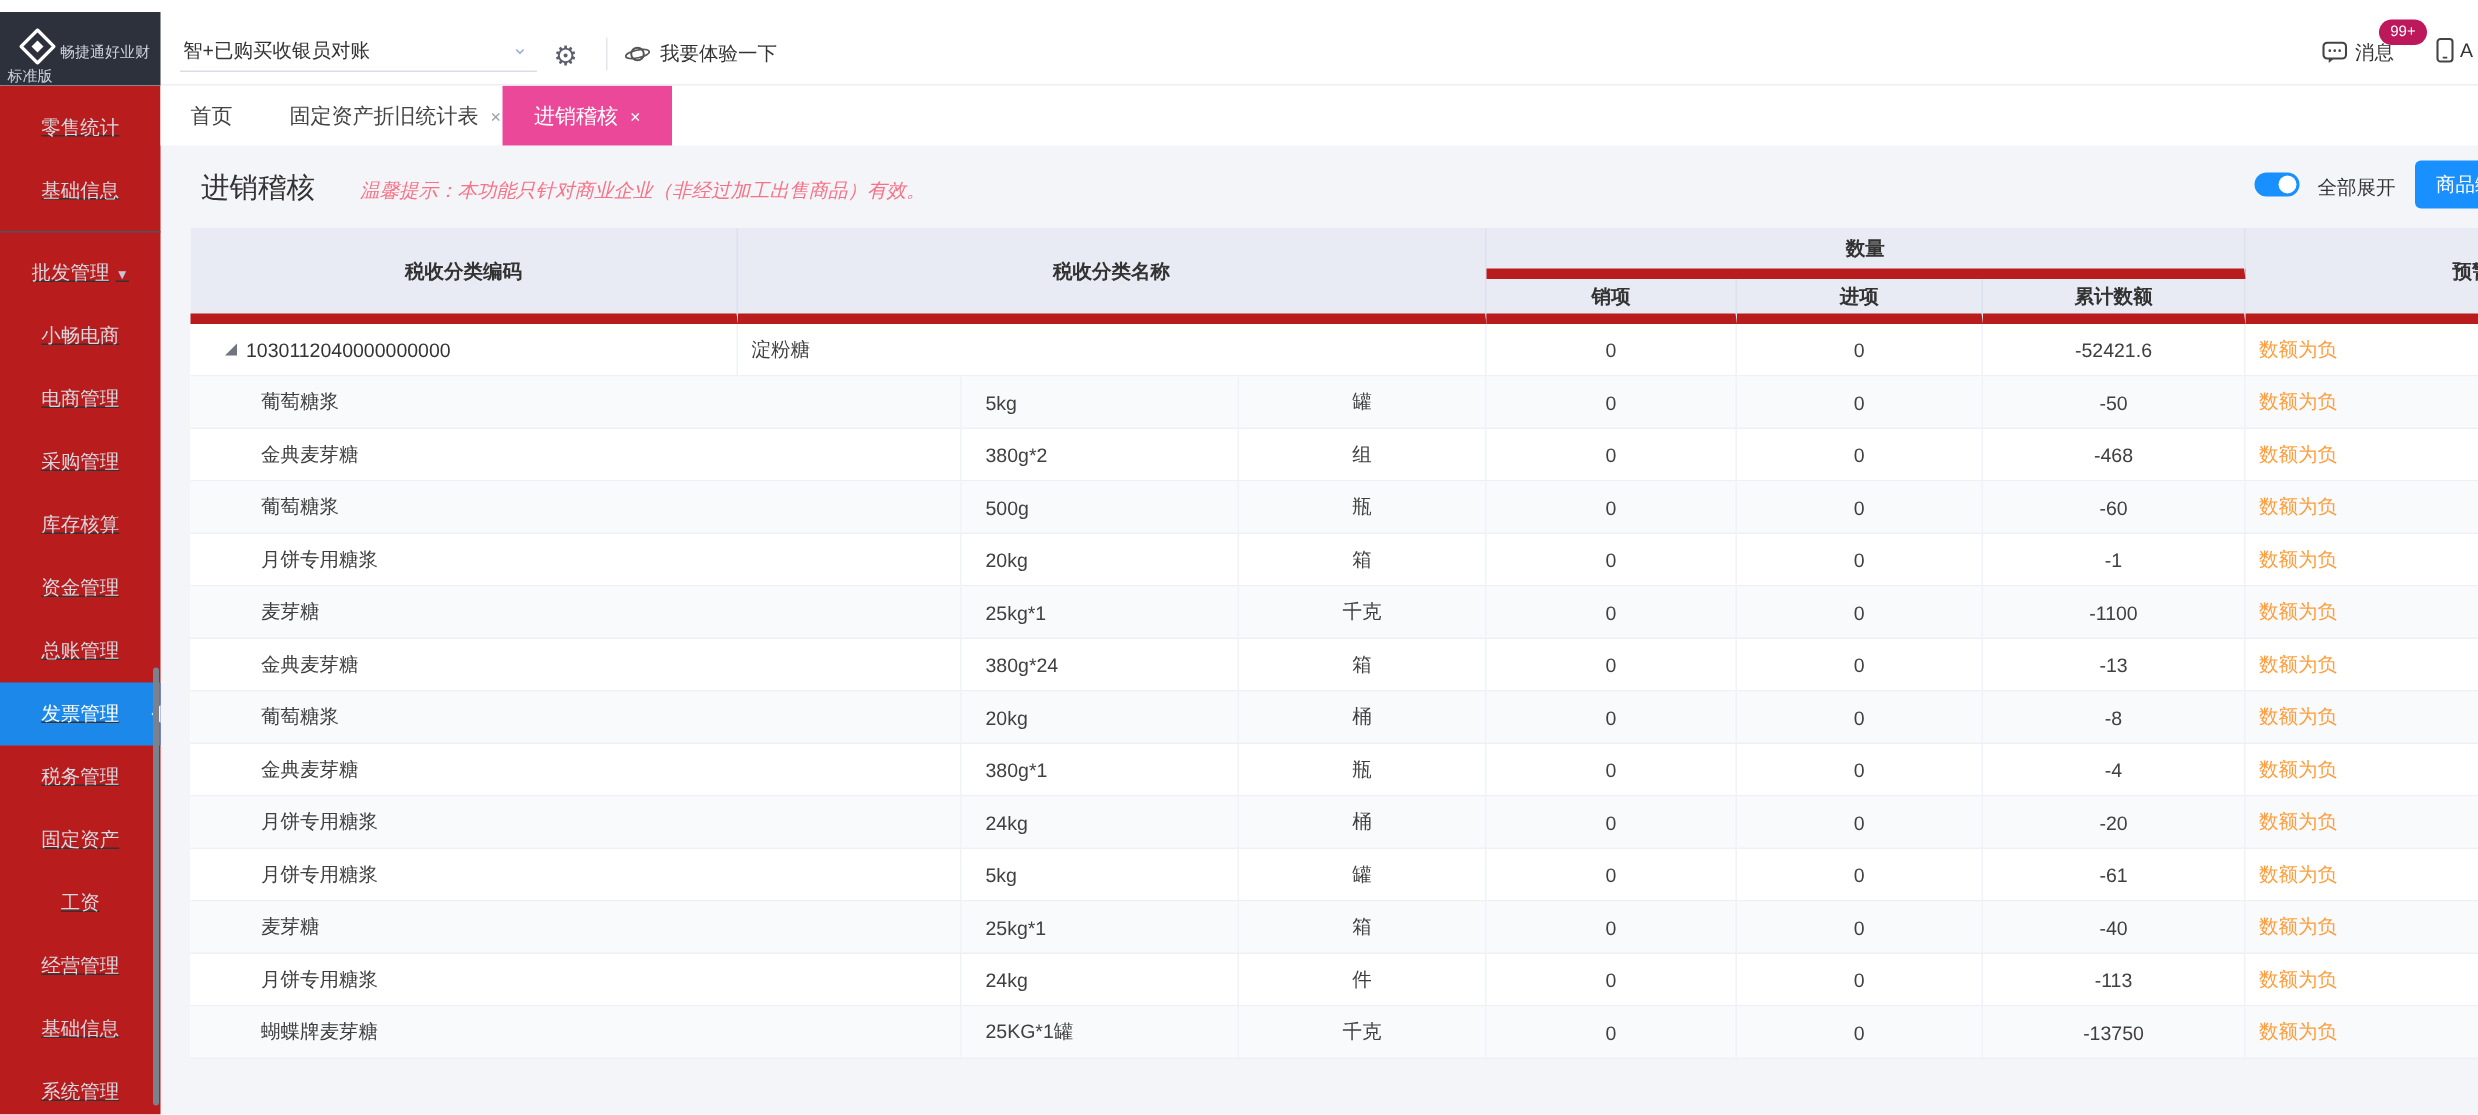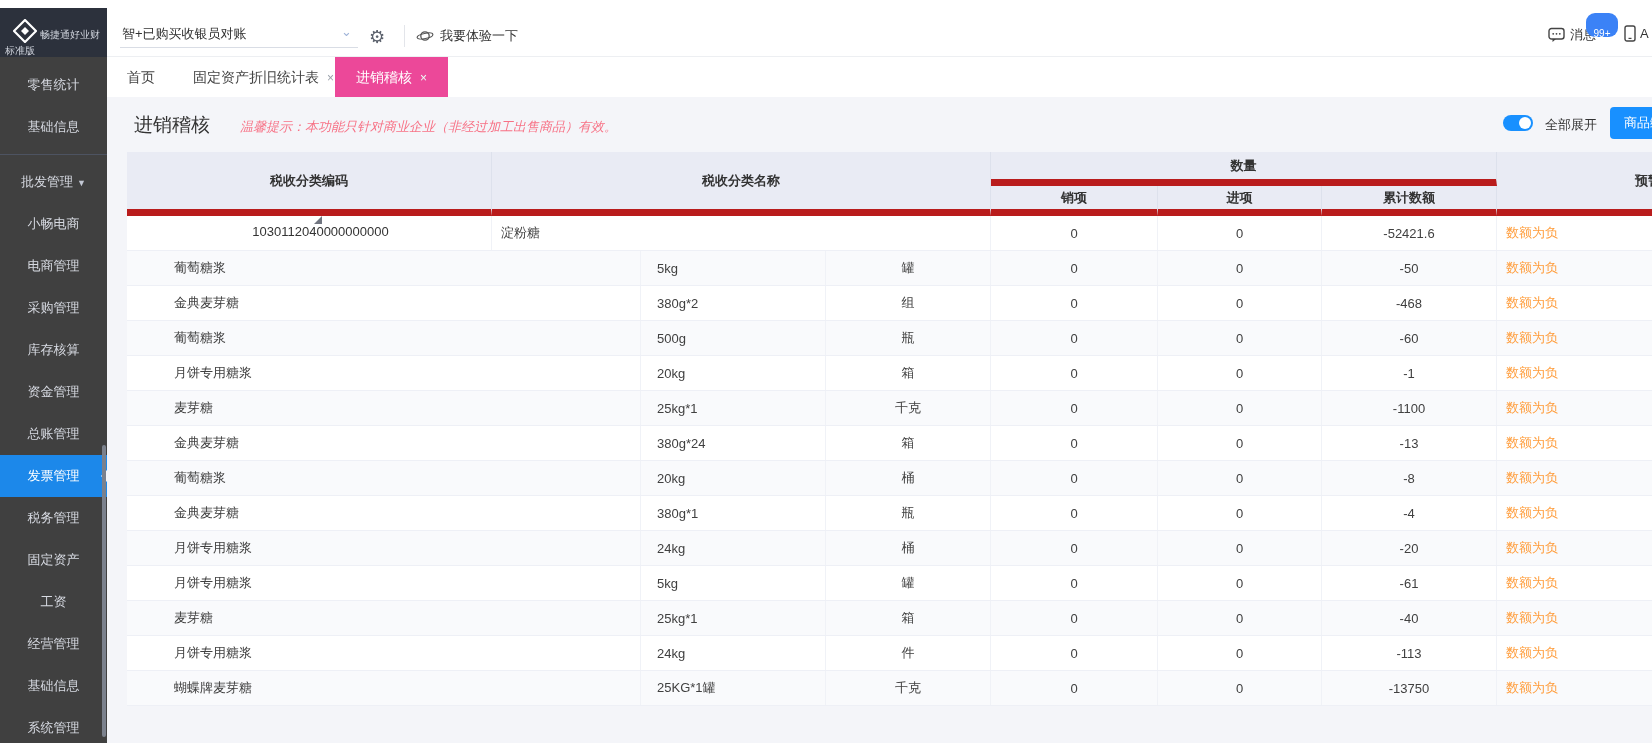--- a/index.html
+++ b/index.html
@@ -14,32 +14,32 @@
   .logo-mark { position:absolute; left:13px; top:11px; }
   .brand-name { position:absolute; left:40px; top:20px; font-size:10px; letter-spacing:0; white-space:nowrap; color:#cfd3dc; }
   .brand-edition { position:absolute; left:5px; top:36px; font-size:10px; color:#cfd3dc; }
   .module-select { position:absolute; left:120px; top:22px; width:238px; height:26px; border-bottom:1px solid #d9dde5; font-size:13px; color:#333; cursor:pointer; }
   .module-select .val { position:absolute; left:2px; top:3px; }
   .module-select .chev { position:absolute; right:6px; top:2px; color:#9fb3d8; font-size:13px; }
   .gear { position:absolute; left:366px; top:26px; width:22px; height:22px; color:#5b616c; font-size:18px; line-height:22px; text-align:center; cursor:pointer; }
   .topbar-divider { position:absolute; left:404px; top:25px; width:1px; height:22px; background:#e3e5ea; }
   .experience { position:absolute; left:416px; top:27px; font-size:13px; color:#333; cursor:pointer; display:flex; align-items:center; gap:6px; }
   .msg-group { position:absolute; left:1548px; top:26px; display:flex; align-items:center; gap:5px; font-size:13px; color:#333; cursor:pointer; }
-  .msg-badge { position:absolute; left:1586px; top:13px; min-width:32px; height:17px; background:#3b82f6; color:#fff; font-size:10px; line-height:17px; text-align:center; border-radius:9px; padding:12px 5px; }
+  .msg-badge { position:absolute; left:1586px; top:13px; min-width:32px; height:17px; background:#be185d; color:#fff; font-size:10px; line-height:17px; text-align:center; border-radius:9px; padding:0 5px; }
   .app-group { position:absolute; left:1624px; top:25px; display:flex; align-items:center; gap:4px; font-size:13px; color:#333; cursor:pointer; }
   
   .tabbar { position:absolute; left:107px; top:57px; width:1545px; height:40px; background:#fff; z-index:4; }
   .tab { position:absolute; top:0; height:40px; line-height:40px; font-size:14px; color:#444; cursor:pointer; white-space:nowrap; }
   .tab .x { color:#9aa0aa; font-size:12px; margin-left:8px; }
   .tab-home { left:14px; padding:0 6px; }
   .tab-far { left:80px; padding:0 6px; }
   .tab-active { left:228px; width:113px; background:#ec4899; color:#fff; text-align:center; }
   .tab-active .x { color:#eafff7; }
   
-  .sidebar { position:absolute; left:0; top:57px; width:107px; height:686px; background:#404040; padding-top:7px; z-index:3; }
+  .sidebar { position:absolute; left:0; top:57px; width:107px; height:686px; background:#b91c1c; padding-top:7px; z-index:3;text-decoration:underline; }
   .side-item { position:relative; height:42px; line-height:42px; text-align:center; font-size:13px; color:#d7dae2; cursor:pointer; white-space:nowrap; }
   .side-item .caret { font-size:9px; margin-left:4px; color:#c3c8d4; }
   .side-item.active { background:#1c88ea; color:#fff; }
   .side-item.active .notch { position:absolute; right:0; top:15px; width:0; height:0; border-top:6px solid transparent; border-bottom:6px solid transparent; border-right:6px solid #f4f5f9; }
   .side-divider { height:1px; background:#4d5361; margin:6px 0; }
   .side-scroll { position:absolute; right:1px; top:388px; width:4px; height:292px; background:#7b818d; border-radius:2px; }
   
   .content { position:absolute; left:107px; top:97px; width:1545px; height:646px; }
   .page-title { position:absolute; left:27px; top:15px; font-size:19px; color:#333; }
   .page-warning { position:absolute; left:133px; top:21px; font-size:13px; color:#f77286;font-style:italic; }
@@ -54,21 +54,21 @@
   .th-code { grid-column:1; grid-row:1/3; }
   .th-name { grid-column:2/5; grid-row:1/3; }
   .th-qty  { grid-column:5/8; grid-row:1; }
   .th-alert{ grid-column:8; grid-row:1/3; border-right:none; }
   .th-sub5 { grid-column:5; grid-row:2; }
   .th-sub6 { grid-column:6; grid-row:2; }
   .th-sub7 { grid-column:7; grid-row:2; }
   .tr { display:grid; grid-template-columns:365px 149px 185px 165px 167px 164px 175px 302px; height:35px; border-bottom:1px solid #eef0f6; background:#fff; }
   .tr:nth-child(even) { background:#f9fafc; }
   .td { display:flex; align-items:center; border-right:1px solid #f0f2f7; color:#404040; overflow:hidden; white-space:nowrap; }
-  .td-code { grid-column:1; padding-left:23px;flex-direction:column; }
+  .td-code { grid-column:1; padding-left:23px; }
   .td-pname { grid-column:2/5; padding-left:9px; }
   .td-cname { grid-column:1/3; padding-left:47px; }
   .td-spec { grid-column:3; padding-left:16px; }
   .td-unit { grid-column:4; justify-content:center; }
   .td-num { justify-content:center; }
   .td-status { padding-left:9px; border-right:none; color:#ff9d3c; cursor:pointer; }
   .expand-tri { width:0; height:0; border-bottom:8px solid #707580; border-left:8px solid transparent; margin-right:6px; cursor:pointer; flex:none; }
   .code-text { color:#333; }
   
   .icon-svg { display:block; }

